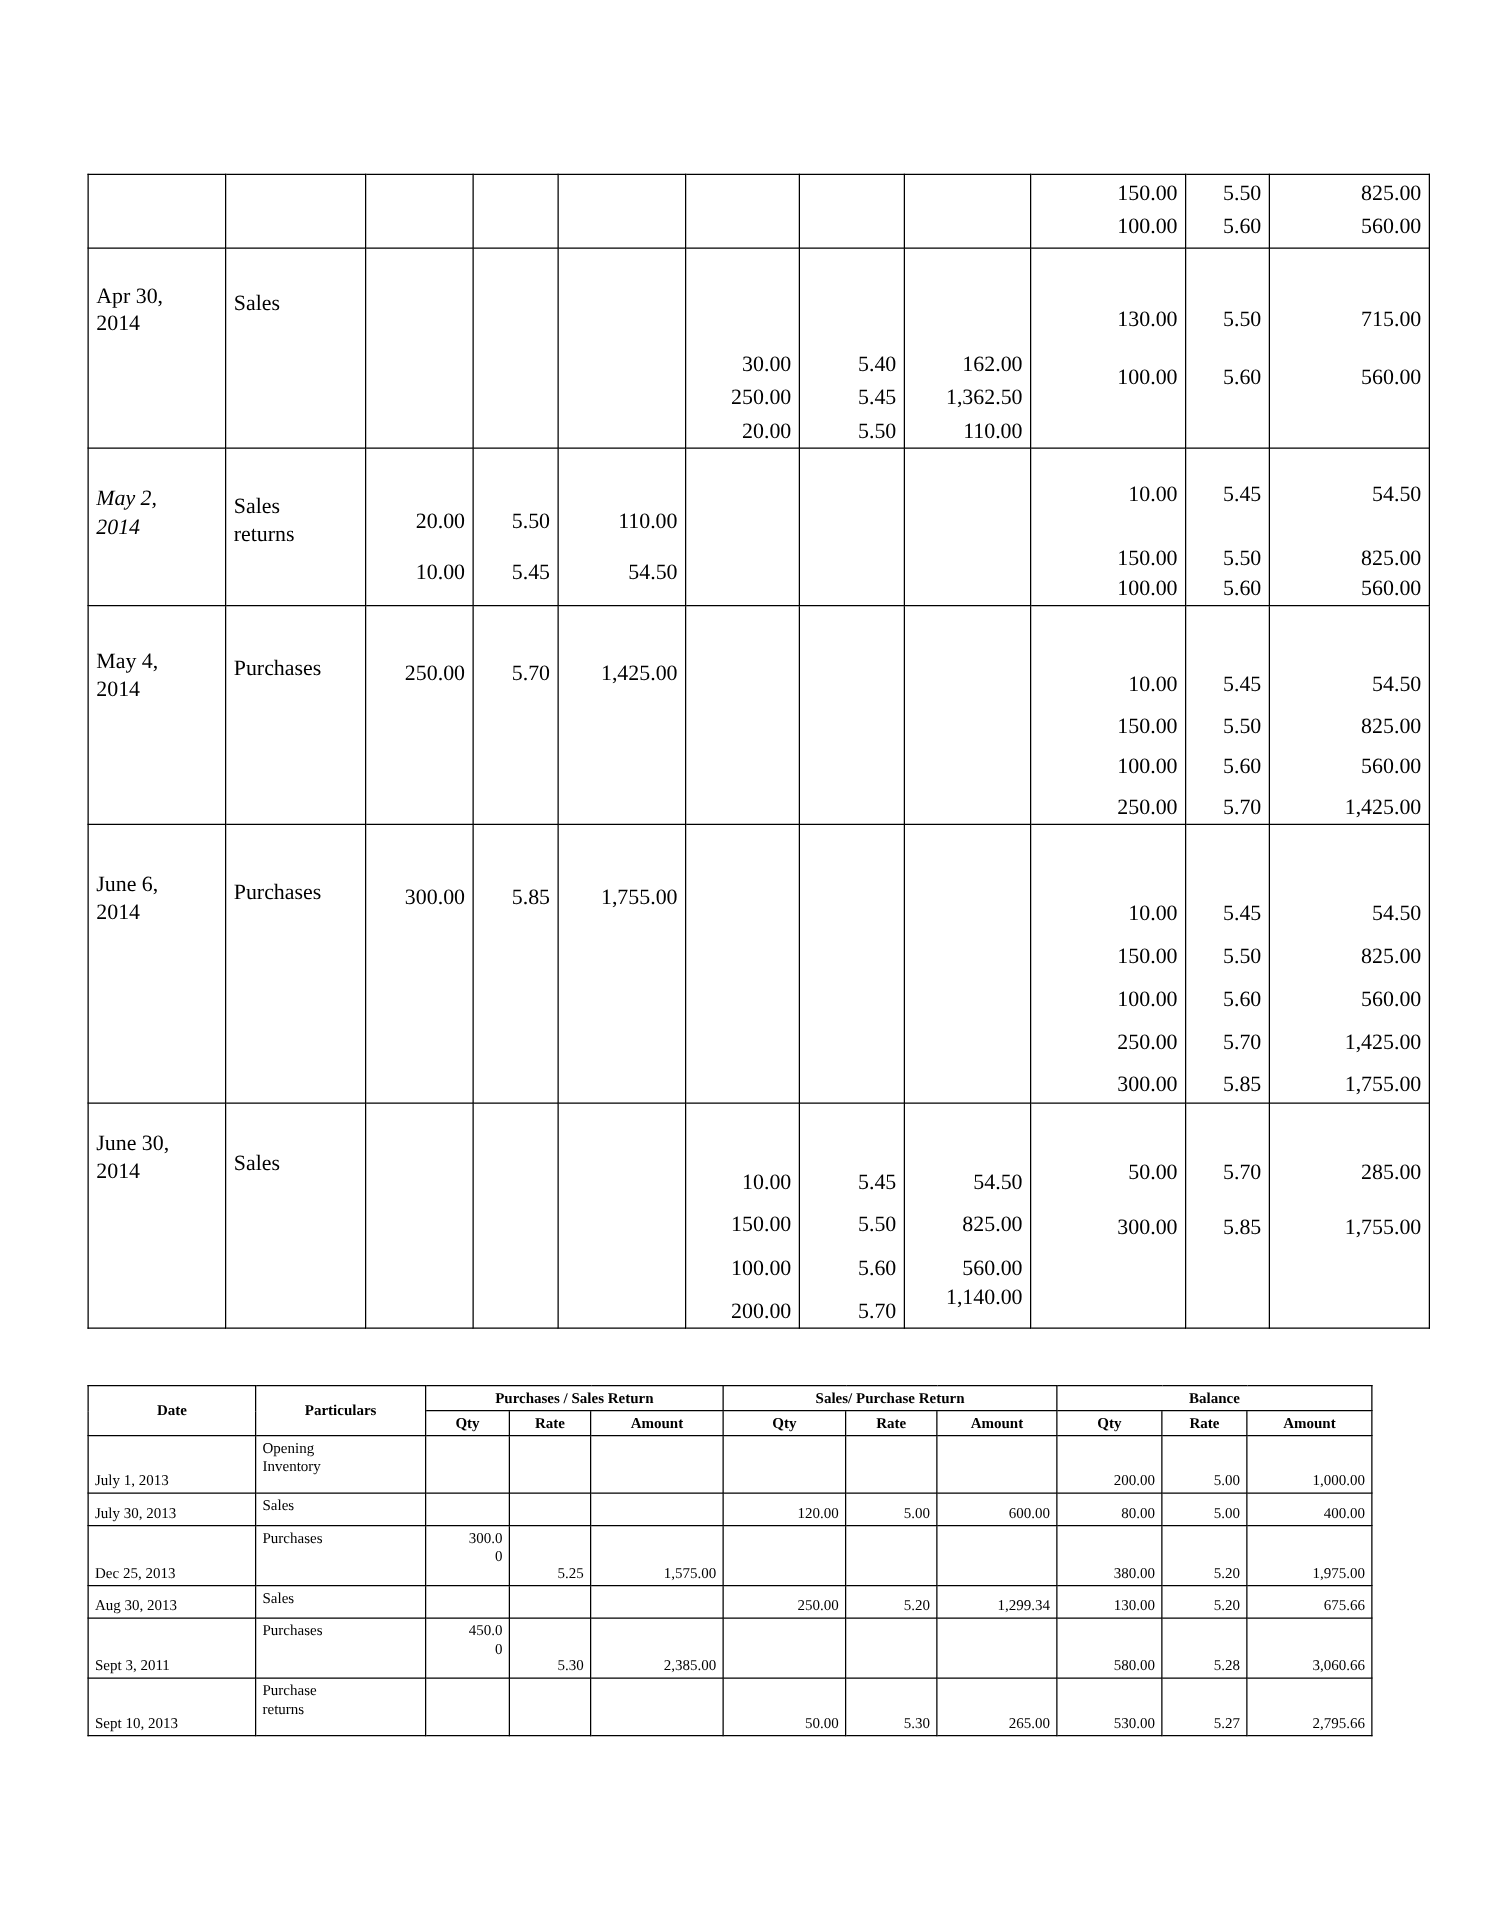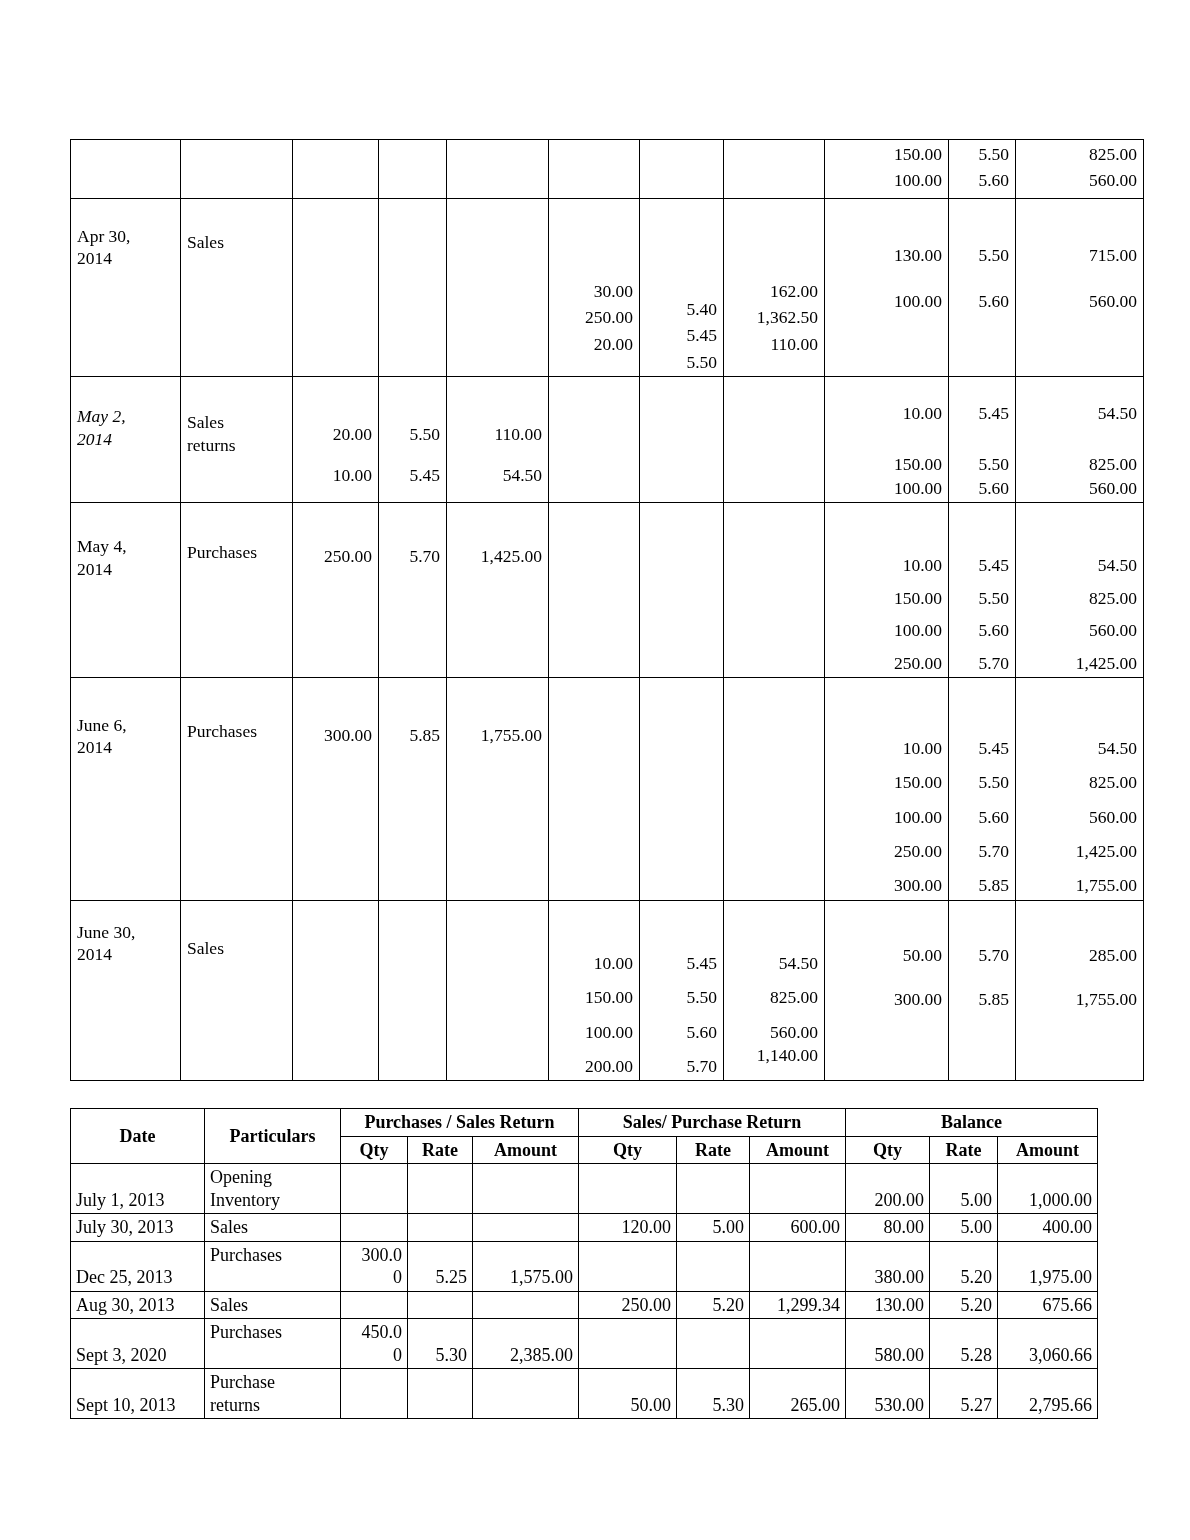--- a/index.html
+++ b/index.html
@@ -68,21 +68,21 @@
   }
 
   
   #table2 {
     position: absolute;
     left: 70px;
     top: 1108px;
     width: 909px;
     border-collapse: collapse;
     table-layout: fixed;
-    font-size: 18px;
+    font-size: 12px;
     line-height: 1.25;
   }
   #table2 td, #table2 th {
     border: 1px solid #000000;
     padding: 2px 5px;
     vertical-align: bottom;
   }
   #table2 th {
     text-align: center;
     font-weight: bold;
@@ -199,21 +199,21 @@
               <span class="ln"></span>
             </span>
           </td>
           <td class="c-num" style="padding-top: 3px;">
             <span class="stack">
               <span class="ln" style="margin-top: 78px;">30.00</span>
               <span class="ln" style="margin-top: 4px;">250.00</span>
               <span class="ln" style="margin-top: 4px;">20.00</span>
             </span>
           </td>
-          <td class="c-num" style="padding-top: 21px;">
+          <td class="c-num" style="padding-top: 3px;">
             <span class="stack">
               <span class="ln" style="margin-top: 78px;">5.40</span>
               <span class="ln" style="margin-top: 4px;">5.45</span>
               <span class="ln" style="margin-top: 4px;">5.50</span>
             </span>
           </td>
           <td class="c-num" style="padding-top: 3px;">
             <span class="stack">
               <span class="ln" style="margin-top: 78px;">162.00</span>
               <span class="ln" style="margin-top: 4px;">1,362.50</span>
@@ -780,21 +780,21 @@
           </td>
           <td class="c-num">
             <span class="stack">
               <span class="ln">675.66</span>
             </span>
           </td>
         </tr>
         <tr style="height: 48px;">
           <td class="c-date">
             <span class="stack">
-              <span class="ln">Sept 3, 2020</span>
+              <span class="ln">Sept 3, 2011</span>
             </span>
           </td>
           <td class="c-part">
             <span class="stack">
               <span class="ln">Purchases</span>
             </span>
           </td>
           <td class="c-num" style="vertical-align: top;">
             <span class="stack">
               <span class="ln">450.0</span>

